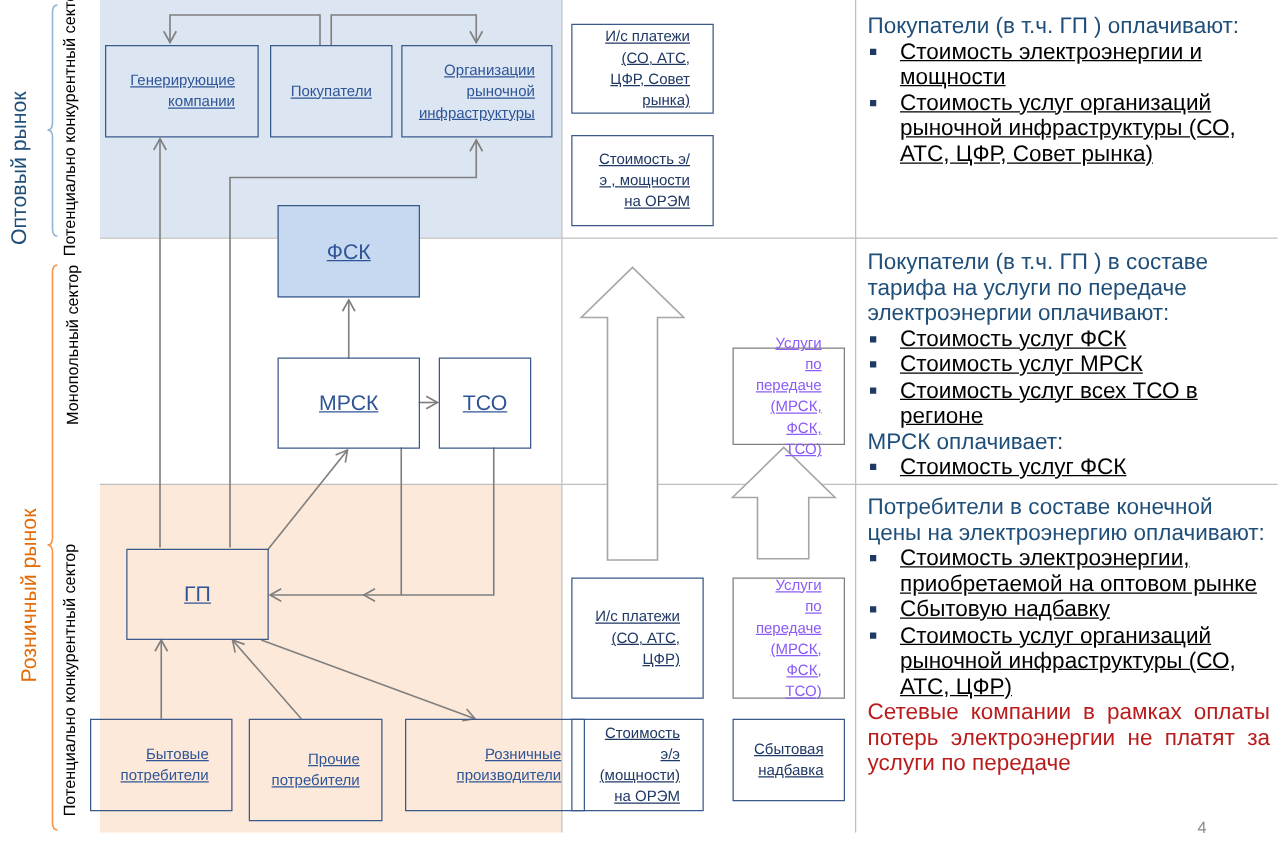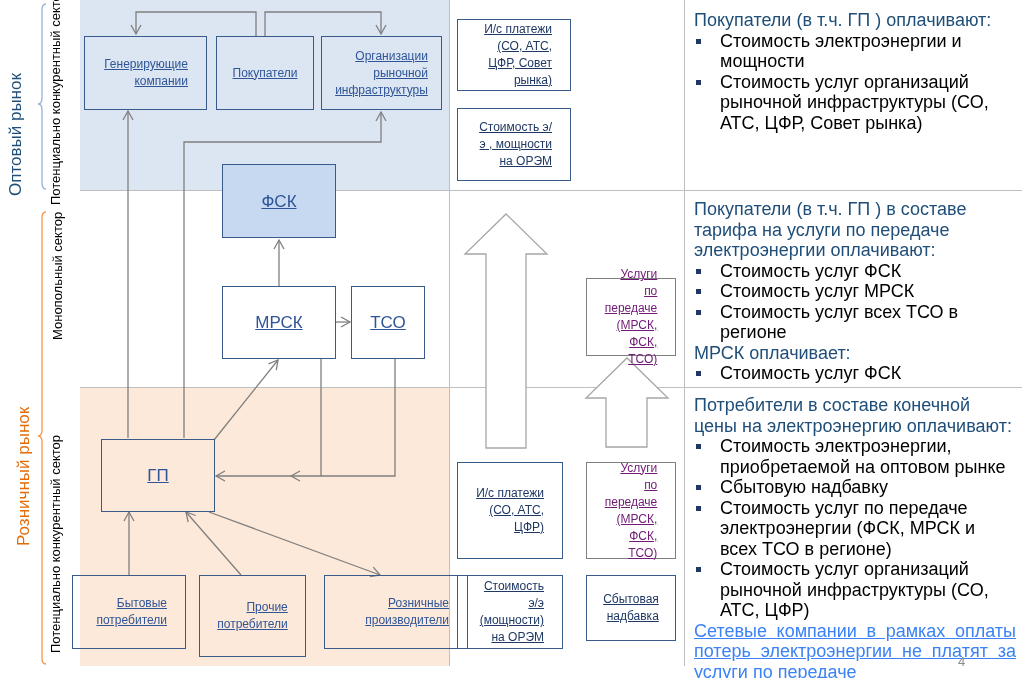--- a/index.html
+++ b/index.html
@@ -8,31 +8,31 @@
   .band { position:absolute; left:80px; width:369px; }
   .band-top { top:0; height:190px; background:#dce6f2; }
   .band-bot { top:388px; height:278px; background:#fde9d9; }
   .hline { position:absolute; height:1px; background:#bfbfbf; }
   .vline { position:absolute; width:1px; background:#bfbfbf; }
   .box { position:absolute; border:1.5px solid #3a5a8c; box-sizing:border-box;
          display:flex; align-items:center; justify-content:center; text-align:right;
          color:#2f5597; font-size:12px; line-height:17px; padding:18px;text-decoration:underline; }
   .box.big { font-size:17px; }
   .box.fsk { background:#c6d9f1; }
-  .box.gray { border-color:#7f7f7f; color:#701a75; }
+  .box.gray { border-color:#7f7f7f; color:#8b5cf6; }
   .box.dark { color:#1f3864; }
   .vlabel { position:absolute; transform:rotate(-90deg); transform-origin:left top; white-space:nowrap; }
   .mkt { font-size:17px; }
   .sector { font-size:13px; color:#000; line-height:16px; text-align:center; }
   .panel { position:absolute; left:694px; width:322px; font-size:18px; line-height:20.5px; color:#000; }
   .panel .head { color:#1f4e79; }
   .panel ul { list-style:none; margin:0; padding:0; }
-  .panel li { position:relative; padding-left:26px; }
+  .panel li { position:relative; padding-left:26px;text-decoration:underline; }
   .panel li::before { content:""; position:absolute; left:2px; top:8px; width:5px; height:5px; background:#1f3864; }
-  .panel .orange { color:#3b82f6; text-align:justify;text-decoration:underline; }
+  .panel .orange { color:#b91c1c; text-align:justify; }
   .page-num { position:absolute; left:958px; top:654px; font-size:13px; color:#8c8c8c; }
   svg.arrows { position:absolute; left:0; top:0; }
 </style>
 </head>
 <body>
 
 <div class="band band-top"></div>
 <div class="band band-bot"></div>
 
 <div class="hline" style="left:80px;top:190px;width:942px;"></div>
@@ -123,19 +123,18 @@
   <ul>
     <li>Стоимость услуг ФСК</li>
   </ul>
 </div>
 
 <div class="panel" style="top:395px;">
   <div class="head">Потребители в составе конечной цены на электроэнергию оплачивают:</div>
   <ul>
     <li>Стоимость электроэнергии, приобретаемой на оптовом рынке</li>
     <li>Сбытовую надбавку</li>
-    <li>Стоимость услуг по передаче электроэнергии (ФСК, МРСК и всех ТСО в регионе)</li>
     <li>Стоимость услуг организаций рыночной инфраструктуры (СО, АТС, ЦФР)</li>
   </ul>
   <div class="orange">Сетевые компании в рамках оплаты потерь электроэнергии не платят за услуги по передаче</div>
 </div>
 
 <div class="page-num">4</div>
 
 </body></html>

